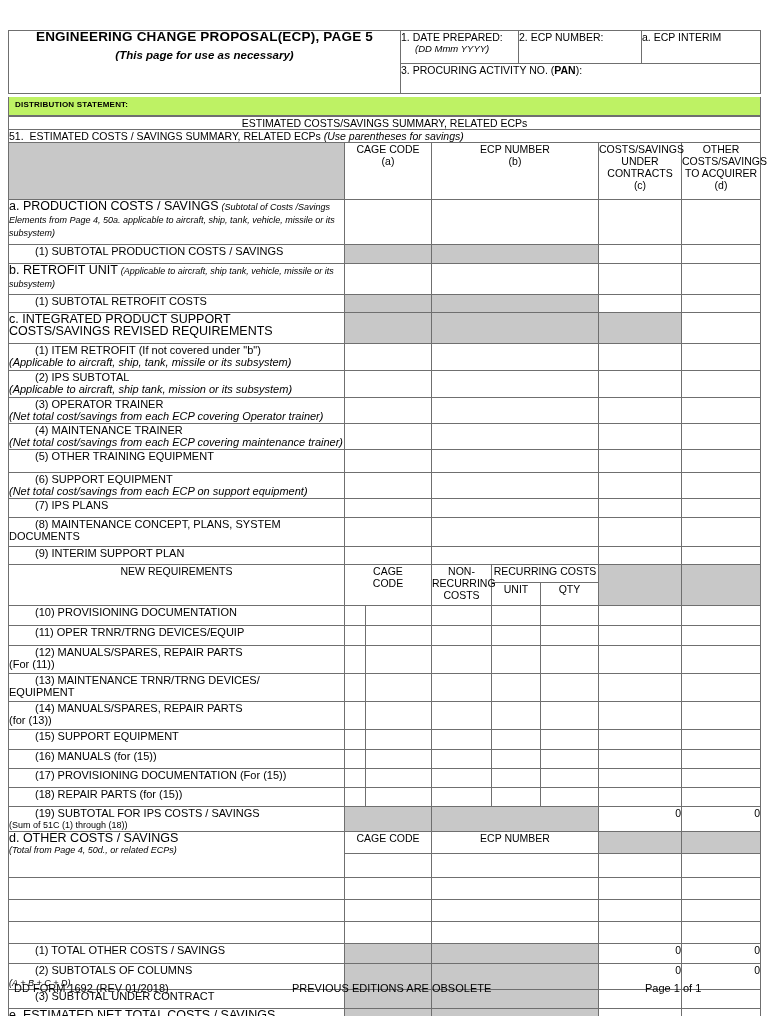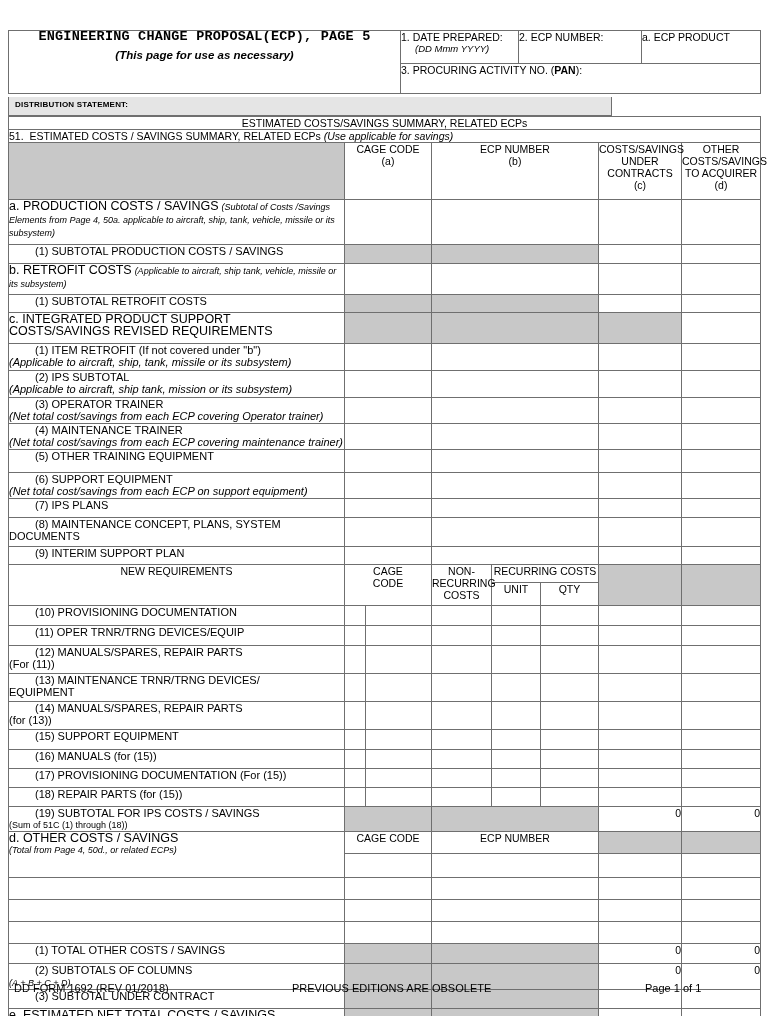--- a/index.html
+++ b/index.html
@@ -30,34 +30,34 @@
   }
   .shade{background:#c8c8c8 !important;}
 
   
   .hdrwrap{position:absolute;left:8px;top:30px;width:752px;}
   .titlecell{
     background:#c8c8c8;
     text-align:center;
     padding:9px 4px 8px 4px;
   }
-  .titlecell .t1{font-size:13.5px;font-weight:bold;letter-spacing:.2px;font-family:Liberation Mono, monospace;}
+  .titlecell .t1{font-size:13.5px;font-weight:bold;letter-spacing:.2px;}
   .titlecell .t2{font-size:11.5px;font-weight:bold;font-style:italic;margin-top:6px;}
   .fldlabel{padding:4px 3px 3px 4px;font-size:11px;line-height:13px;}
   .fldlabel .sub{font-style:italic;font-size:9.5px;display:block;margin-left:14px;}
   .b{font-weight:bold;}
 
   
   .distrib{
-    position:absolute;left:8px;top:97px;width:604px;height:19px;
+    position:absolute;left:8px;top:97px;width:753px;height:19px;
     box-sizing:border-box;
     border-left:1px solid #6f6f6f;border-right:1px solid #6f6f6f;
     border-bottom:1px solid #6f6f6f;
     font-size:8px;font-weight:bold;letter-spacing:.2px;
-    padding:3px 0 12px 6px;box-sizing:border-box;background:#e5e5e5;
+    padding:3px 0 12px 6px;box-sizing:border-box;background:#bef264;
   }
 
   
   .bodywrap{position:absolute;left:8px;top:116px;width:752px;}
 
   .bandcenter{
     background:#c8c8c8;text-align:center;font-size:11.5px;
     padding:3px 0 3px 0;
   }
   .bandleft{
@@ -112,21 +112,21 @@
           <div class="t2">(This page for use as necessary)</div>
         </td>
         <td class="fldlabel" style="height:32px">
           <span>1.  DATE PREPARED:</span>
           <span class="sub">(DD Mmm YYYY)</span>
         </td>
         <td class="fldlabel">
           <span>2.  ECP NUMBER:</span>
         </td>
         <td class="fldlabel">
-          <span>a.  ECP PRODUCT</span>
+          <span>a.  ECP INTERIM</span>
         </td>
       </tr>
       <tr>
         <td class="fldlabel" colspan="3" style="height:29px">
           <span><span>3.  PROCURING ACTIVITY NO. (</span><span class="b">PAN</span><span>):</span></span>
         </td>
       </tr>
     </tbody>
       </table>
   </div>
@@ -150,21 +150,21 @@
 
       <tbody>
           <tr>
         <td colspan="8" class="bandcenter">ESTIMATED COSTS/SAVINGS SUMMARY, RELATED ECPs</td>
       </tr>
 
       <tr>
         <td colspan="8" class="bandleft">
           <span>51.</span>&nbsp;
           <span>ESTIMATED COSTS / SAVINGS SUMMARY, RELATED ECPs</span>
-          <i>(Use applicable for savings)</i>
+          <i>(Use parentheses for savings)</i>
         </td>
       </tr>
 
       <tr>
         <td class="shade" style="height:56px"></td>
         <td colspan="2" class="colhdr">
           <div>CAGE CODE</div>
           <div>(a)</div>
         </td>
         <td colspan="3" class="colhdr">
@@ -196,21 +196,21 @@
           <span class="ind mid">(1)  SUBTOTAL PRODUCTION COSTS / SAVINGS</span>
         </td>
         <td colspan="2" class="shade"></td>
         <td colspan="3" class="shade"></td>
         <td></td>
         <td></td>
       </tr>
 
       <tr>
         <td class="rowlabel" style="height:30px">
-          <span class="big">b. RETROFIT COSTS</span>
+          <span class="big">b. RETROFIT UNIT</span>
           <i class="sm">(Applicable to aircraft, ship tank, vehicle, missile or its subsystem)</i>
         </td>
         <td colspan="2"></td>
         <td colspan="3"></td>
         <td></td>
         <td></td>
       </tr>
       <tr>
         <td class="rowlabel" style="height:17px">
           <span class="ind mid">(1)  SUBTOTAL RETROFIT COSTS</span>

